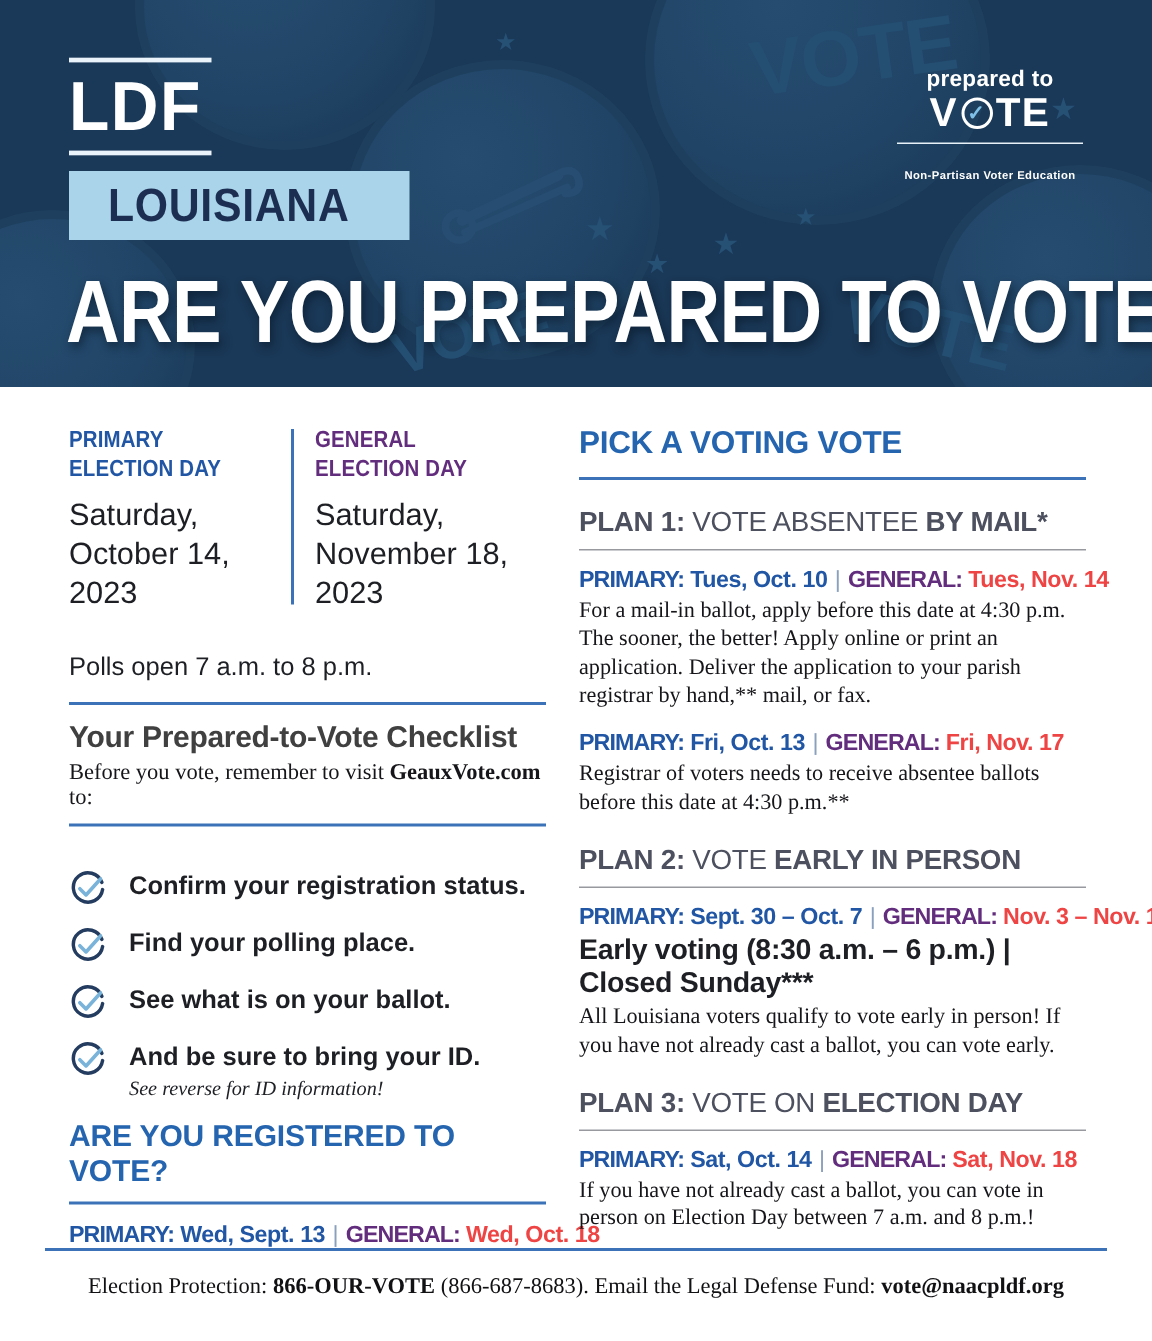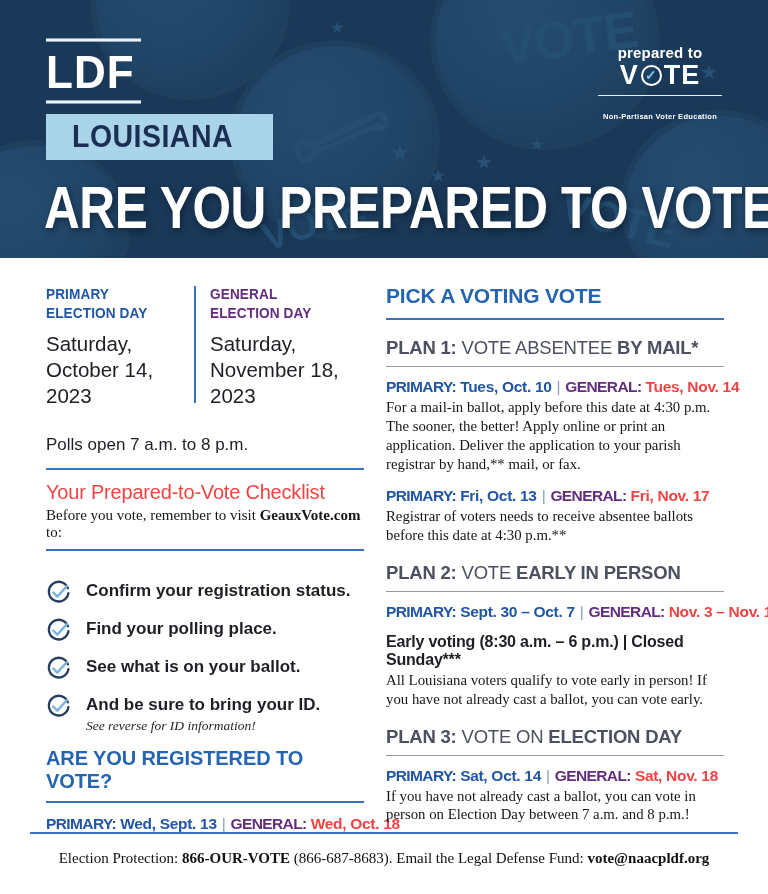--- a/index.html
+++ b/index.html
@@ -49,21 +49,21 @@
   .eday-label { font-size:15.5px; font-weight:800; line-height:1.25; letter-spacing:0.1px;
                 transform:scaleX(0.88); transform-origin:0 0; white-space:pre-line; }
   .eday-label.primary { color:#2156a5; }
   .eday-label.general { color:#632d7e; }
   .eday-date { margin-top:8px; font-size:20.5px; color:#1d1f24; line-height:1.28; }
   .eday-date .b { font-weight:normal; }
 
   .polls-open { margin-top:26px; font-size:17px; color:#1d1f24; }
   .hr-after-polls { margin-top:13px; }
 
-  .check-title { margin-top:11px; font-size:20px; font-weight:400; color:#ef4444; letter-spacing:-0.2px; }
+  .check-title { margin-top:11px; font-size:20px; font-weight:700; color:#404040; letter-spacing:-0.2px; }
   .check-sub { margin-top:3px; font-family:"Liberation Serif", serif; font-size:15px; color:#16161a; }
   .check-sub .b { font-weight:bold; }
   .hr-after-sub { margin-top:8px; }
 
   .check-list { margin-top:29px; }
   .check-item { display:flex; gap:15px; margin-bottom:13px; align-items:flex-start; }
   .check-item svg { flex:none; margin-top:0; }
   .check-text { font-size:17px; font-weight:bold; color:#1d1f24; line-height:1.3; }
   .check-note { font-family:"Liberation Serif", serif; font-style:italic; font-size:13.5px; color:#1d1f24; margin-top:1px; }
 
@@ -83,21 +83,21 @@
   
   .plan-title { font-size:21px; font-weight:800; color:#2565b0; letter-spacing:-0.2px; }
   .hr-after-plan-title { margin-top:10px; margin-bottom:17px; }
 
   .plan-head { font-size:18.5px; color:#4c505f; letter-spacing:-0.2px; white-space:nowrap; }
   .plan-head .hb { font-weight:800; }
   .plan-hr { margin-top:7px; margin-bottom:11px; }
   .plan-block { margin-bottom:17px; }
   .plan-entry { margin-bottom:13px; }
   .plan-entry:last-child { margin-bottom:0; }
-  .plan-subhead { font-size:16px; font-weight:bold; color:#1d1f24; margin-top:12px; letter-spacing:-0.2px; }
+  .plan-subhead { font-size:19px; font-weight:bold; color:#1d1f24; margin-top:2px; letter-spacing:-0.2px; }
 
   .footnotes { margin-top:16px; }
   .footnote { font-family:"Liberation Serif", serif; font-style:italic; font-size:12.8px; color:#1d1f24;
               line-height:1.3; margin-bottom:9px; max-width:330px; }
   .footnote .b { font-weight:bold; }
 
   
   .footer { position:absolute; left:0; bottom:0; width:768px; height:62px; background:#ffffff; }
   .footer-hr { border:none; border-top:2px solid #3b72b8; margin:0 30px; }
   .footer-text { margin-top:16px; text-align:center; font-family:"Liberation Serif", serif; font-size:15px; color:#111114; }

